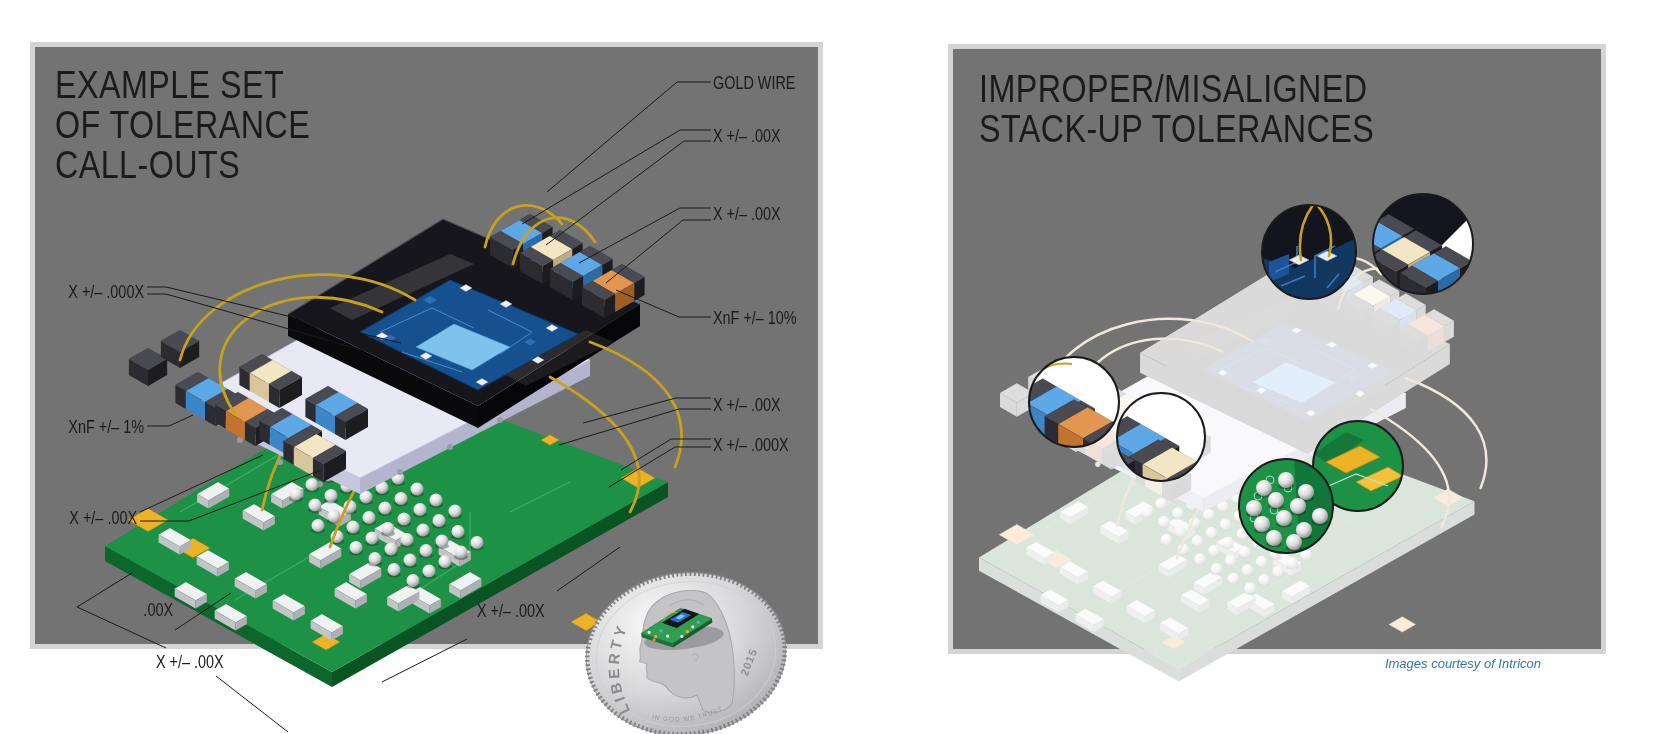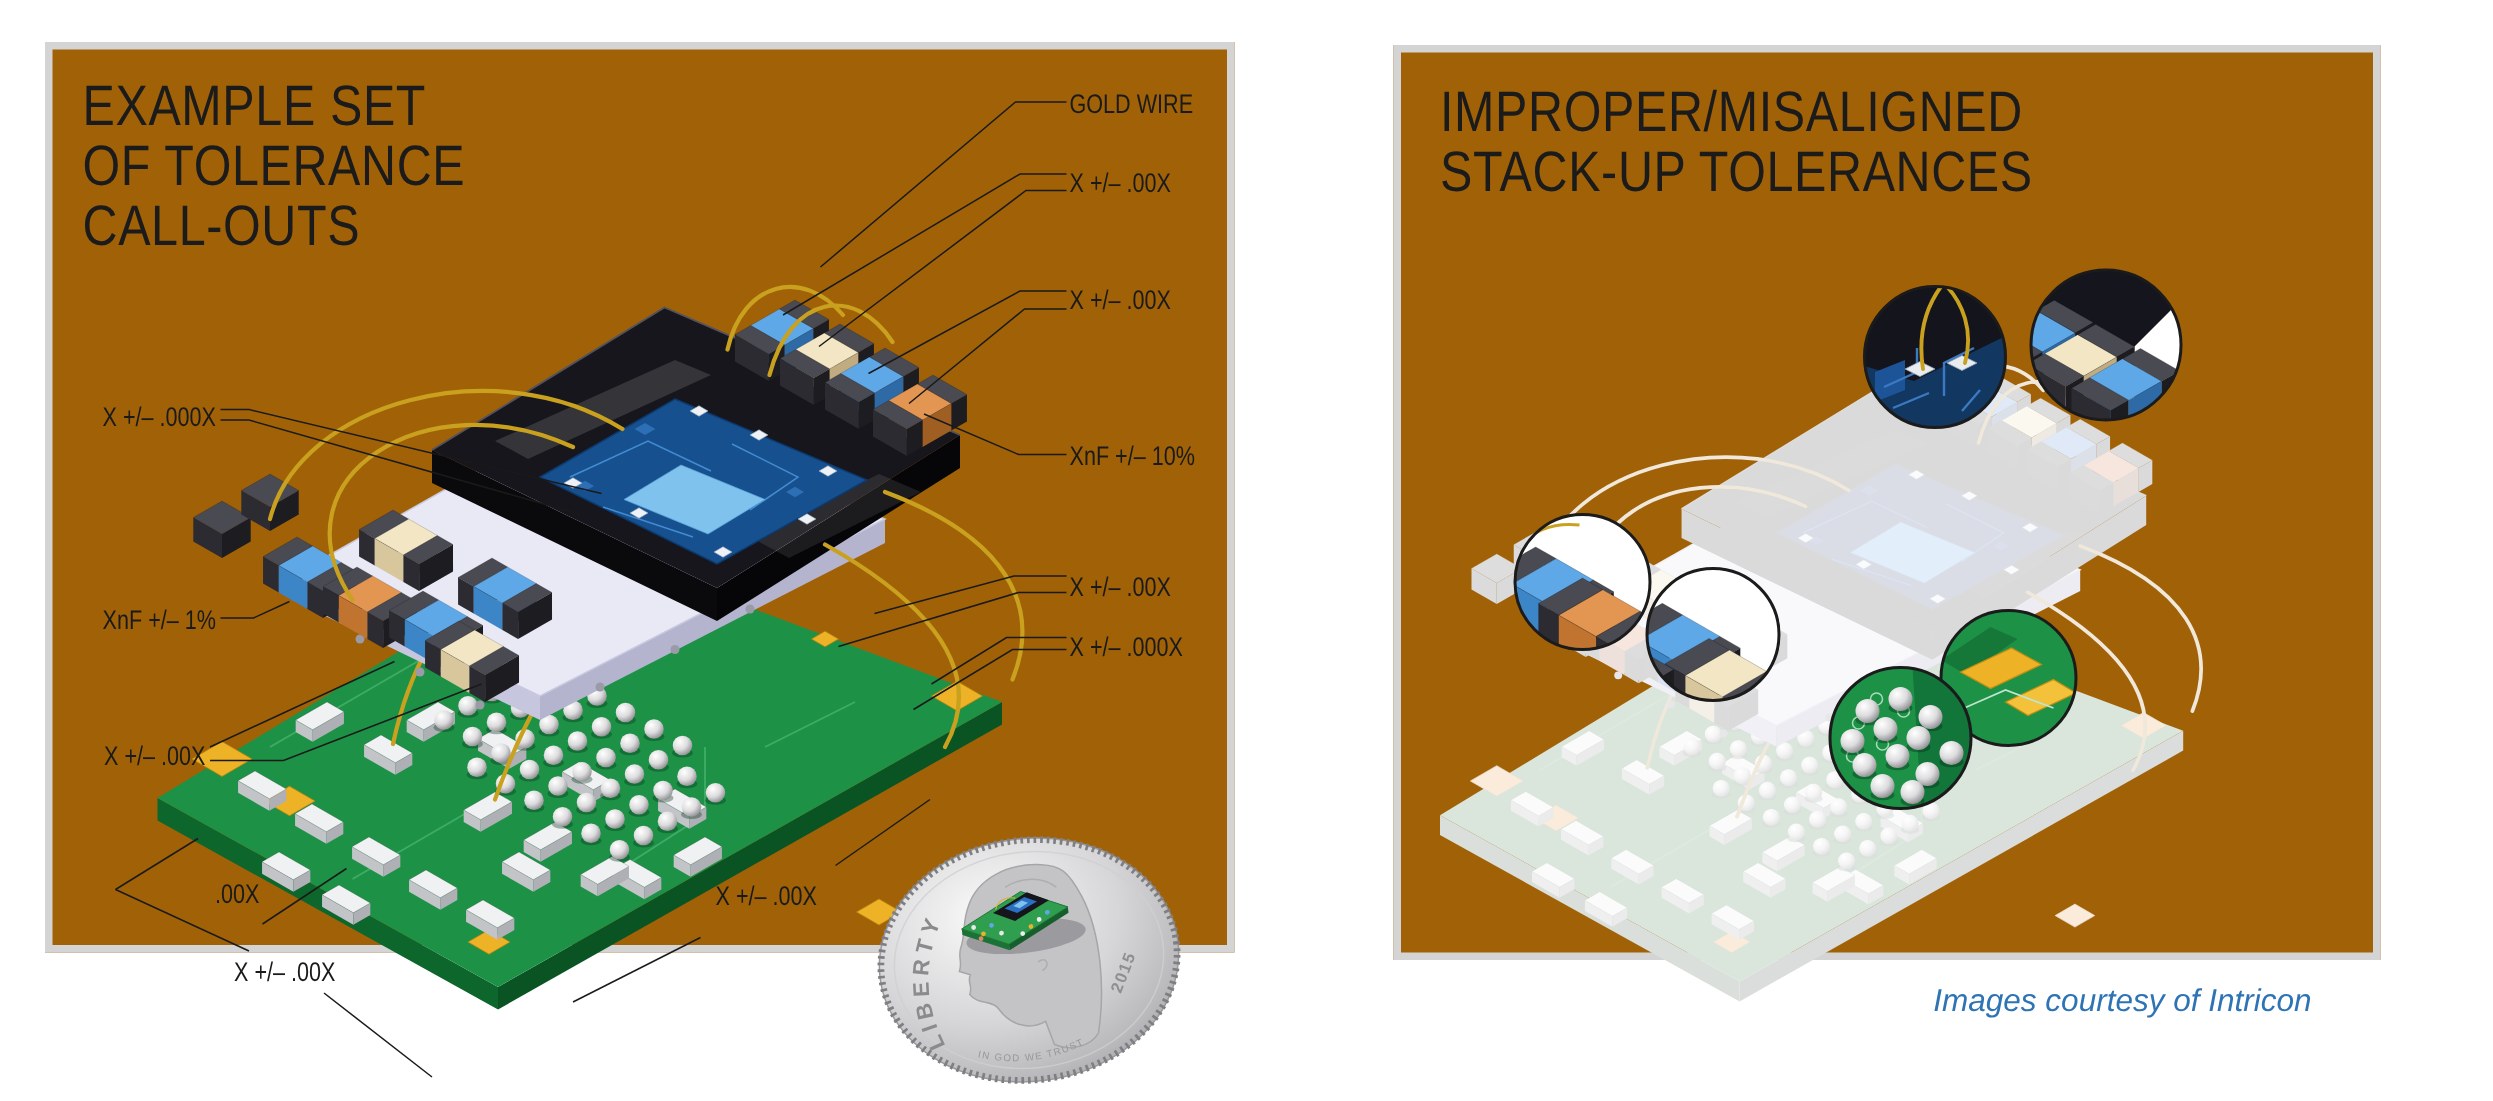--- a/index.html
+++ b/index.html
@@ -1,32 +1,32 @@
 <!DOCTYPE html>
 <html style="--panel_border: #d4d4d4; --title_ink: #1b1b1b; --label_ink: #1a1a1a; --credit_blue: #2e74b5; --pcb_green: #1d9247; --gold_pad: #edb226; --wire_gold: #c9a11f; --package_black: #16161c; --die_blue: #17508f; --substrate_white: #e9e9f6; --component_blue: #5fa8e8; --component_orange: #e39552; --component_cream: #f2e6c4; --coin_silver: #c6c6c8;"><head>
 <meta charset="utf-8">
 <style>
   html,body{margin:0;padding:0;background:#ffffff;}
   #page{position:relative;width:1662px;height:734px;background:#fff;
         font-family:"Liberation Sans",sans-serif;overflow:hidden;}
-  .panel{position:absolute;border:5px solid var(--panel_border,#d4d4d4);background:#a16207;}
+  .panel{position:absolute;border:5px solid var(--panel_border,#d4d4d4);background:#737373;margin-top:14px;}
   #left-panel{left:30px;top:28px;width:783px;height:597px;}
-  #right-panel{left:929px;top:30px;width:648px;height:600px;}
+  #right-panel{left:948px;top:30px;width:648px;height:600px;}
   .title{position:absolute;z-index:5;color:var(--title_ink,#1b1b1b);
          font-size:38px;line-height:40px;font-weight:500;letter-spacing:.5px;
          transform:scaleX(.85);transform-origin:0 0;white-space:nowrap;}
   #left-title{left:20px;top:18px;}
   #right-title{left:26px;top:20px;}
   .overlay{position:absolute;left:-5px;top:-5px;width:742px;height:700px;z-index:3;pointer-events:none;}
   .scene{position:absolute;left:-5px;top:-5px;z-index:2;}
   .lbl{position:absolute;font-size:18px;font-weight:500;color:var(--label_ink,#1a1a1a);
        white-space:nowrap;transform:scaleX(.8);transform-origin:0 50%;}
   .lbl.ra{text-align:right;transform-origin:100% 50%;}
   #credit{position:absolute;left:1181px;top:656px;width:360px;text-align:right;z-index:6;
-          color:var(--credit_blue,#2e74b5);font-size:21px;font-style:italic;font-weight:500;}
+          color:var(--credit_blue,#2e74b5);font-size:13px;font-style:italic;font-weight:500;}
   .coin-lib{font-size:15px;font-weight:bold;fill:#8b8b8d;letter-spacing:3.5px;}
   .coin-motto{font-size:6.5px;fill:#97979a;letter-spacing:1px;}
   .coin-year{font-size:11px;font-weight:bold;fill:#8f8f92;letter-spacing:1px;}
 </style>
 </head>
 <body>
 
 <svg id="scene-defs" style="position:absolute;width:0;height:0" aria-hidden="true">
   <defs id="defs-root">
     <radialGradient id="ballGrad" cx="35%" cy="30%" r="75%">

